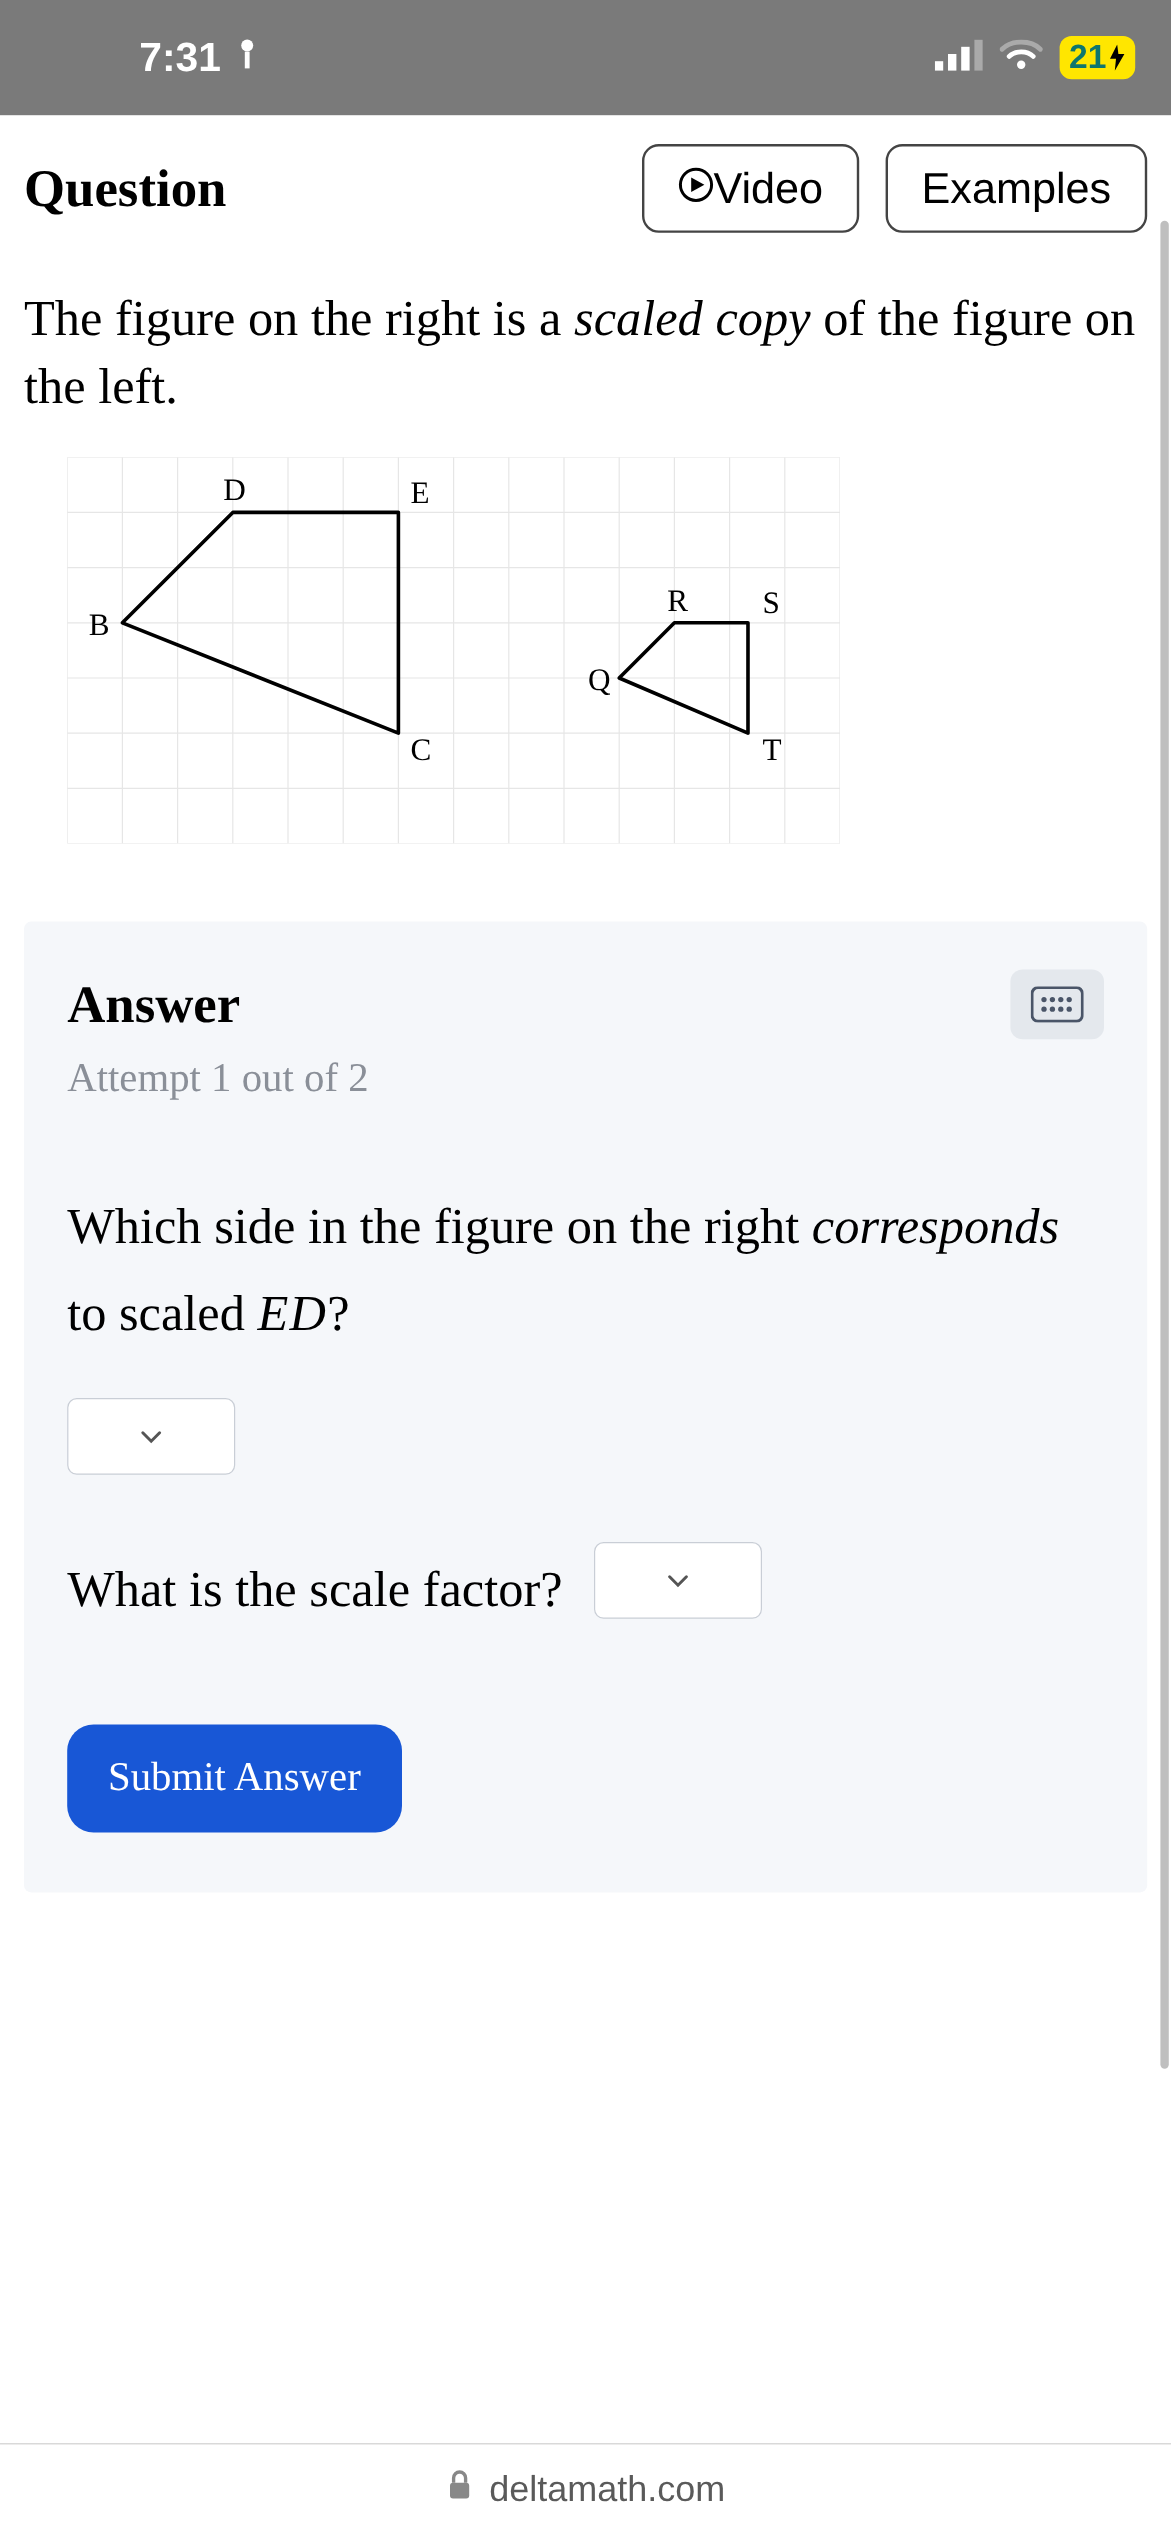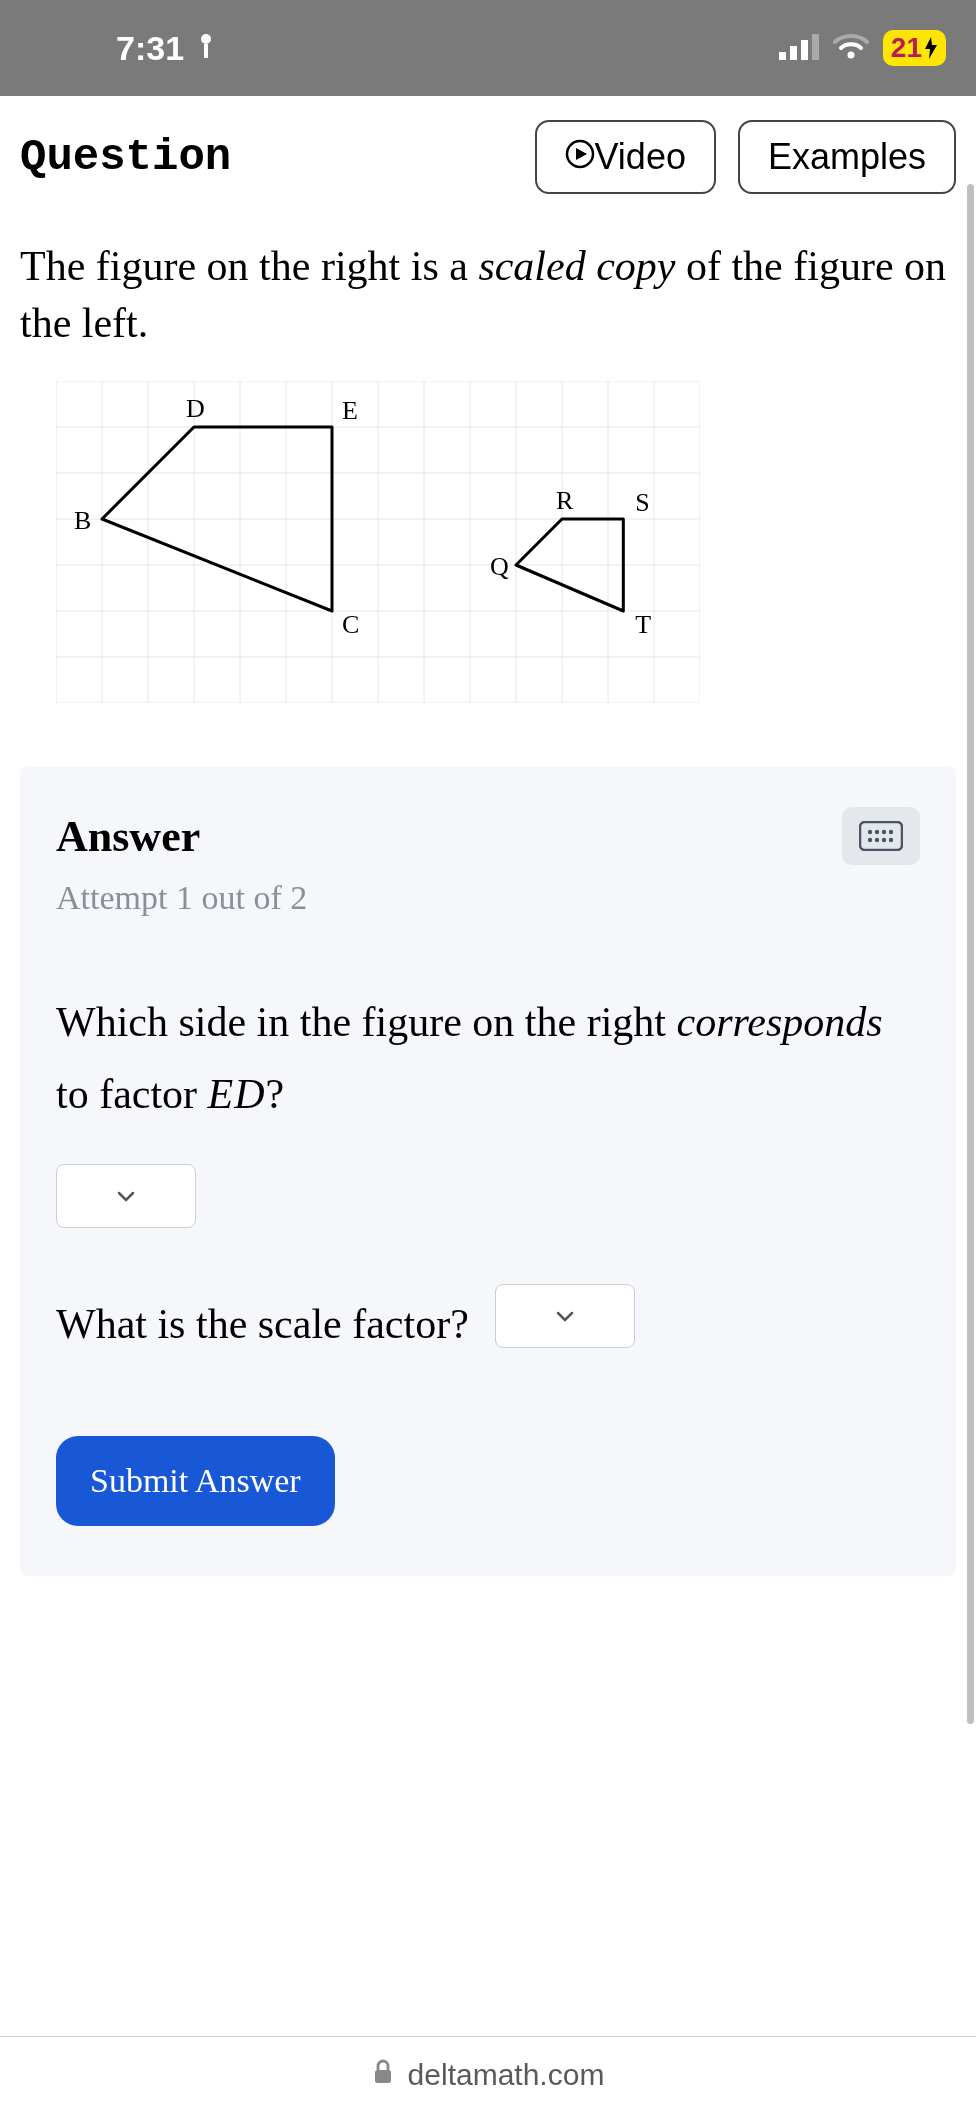--- a/index.html
+++ b/index.html
@@ -1,23 +1,23 @@
 <!DOCTYPE html>
 <html><head>
 <meta charset="utf-8">
 <style>
   * { box-sizing: border-box; margin: 0; padding: 0; }
   html, body { width: 976px; height: 2112px; font-family: Georgia, 'Times New Roman', serif; background: #fff; overflow: hidden; }
   .status-bar { background: #7a7a7a; color: #fff; height: 96px; display: flex; align-items: center; justify-content: space-between; padding: 0 30px 0 116px; font-family: -apple-system, Helvetica, Arial, sans-serif; font-weight: 600; font-size: 34px; }
   .status-left { display: flex; align-items: center; gap: 12px; }
   .status-right { display: flex; align-items: center; gap: 14px; }
-  .battery-pill { background: #ffe600; color: #be185d; border-radius: 10px; padding: 2px 8px; font-size: 28px; font-weight: 700; display: flex; align-items: center; }
+  .battery-pill { background: #ffe600; color: #0f766e; border-radius: 10px; padding: 2px 8px; font-size: 28px; font-weight: 700; display: flex; align-items: center; }
   .content { padding: 24px 20px 0 20px; position: relative; }
   .header-row { display: flex; align-items: center; justify-content: space-between; gap: 18px; margin-bottom: 44px; }
-  .title { font-family: Liberation Mono, monospace; font-size: 44px; font-weight: 700; flex: 0 0 auto; }
+  .title { font-family: Liberation Serif, serif; font-size: 44px; font-weight: 700; flex: 0 0 auto; }
   .btn-group { display: flex; gap: 22px; }
   .pill-btn { border: 2px solid #444; border-radius: 14px; background: #fff; font-family: -apple-system, Helvetica, Arial, sans-serif; font-size: 36px; padding: 14px 28px; display: flex; align-items: center; gap: 0; cursor: pointer; }
   .prompt { font-family: Georgia, serif; font-size: 42px; line-height: 1.35; margin-bottom: 30px; }
   .prompt .ital { font-style: italic; }
   .figure-wrap { margin: 0 0 40px 36px; }
   .answer-card { background: #f5f7fa; border-radius: 6px; padding: 40px 36px 50px 36px; margin: 60px 0 0 0; }
   .answer-head { display: flex; align-items: center; justify-content: space-between; }
   .answer-title { font-family: Georgia, serif; font-size: 44px; font-weight: 700; }
   .keypad-btn { width: 78px; height: 58px; background: #e4e8ed; border-radius: 10px; display: flex; align-items: center; justify-content: center; cursor: pointer; }
   .attempt { font-family: Georgia, serif; color: #8a8f98; font-size: 34px; margin-top: 14px; }
@@ -150,21 +150,21 @@
           <circle cx="11" cy="19" r="2.2" fill="#4a5568"></circle>
             <circle cx="18" cy="19" r="2.2" fill="#4a5568"></circle>
             <circle cx="25" cy="19" r="2.2" fill="#4a5568"></circle>
             <circle cx="32" cy="19" r="2.2" fill="#4a5568"></circle>
         </svg>
       </div>
     </div>
     <div class="attempt">Attempt 1 out of 2</div>
 
     <p class="q-text">
-      <span>Which side in the figure on the right </span><span class="ital">corresponds</span><span> to factor </span><span class="seg">ED</span><span>?</span>
+      <span>Which side in the figure on the right </span><span class="ital">corresponds</span><span> to scaled </span><span class="seg">ED</span><span>?</span>
     </p>
     <div class="select-box standalone">
       <svg width="22" height="22" viewBox="0 0 22 22">
           <path d="M4 8 L11 15 L18 8" stroke="#555" stroke-width="2.5" fill="none" stroke-linecap="round"></path>
         </svg>
     </div>
 
     <div class="scale-row">
       <span>What is the scale factor?</span>
       <span class="select-box">

